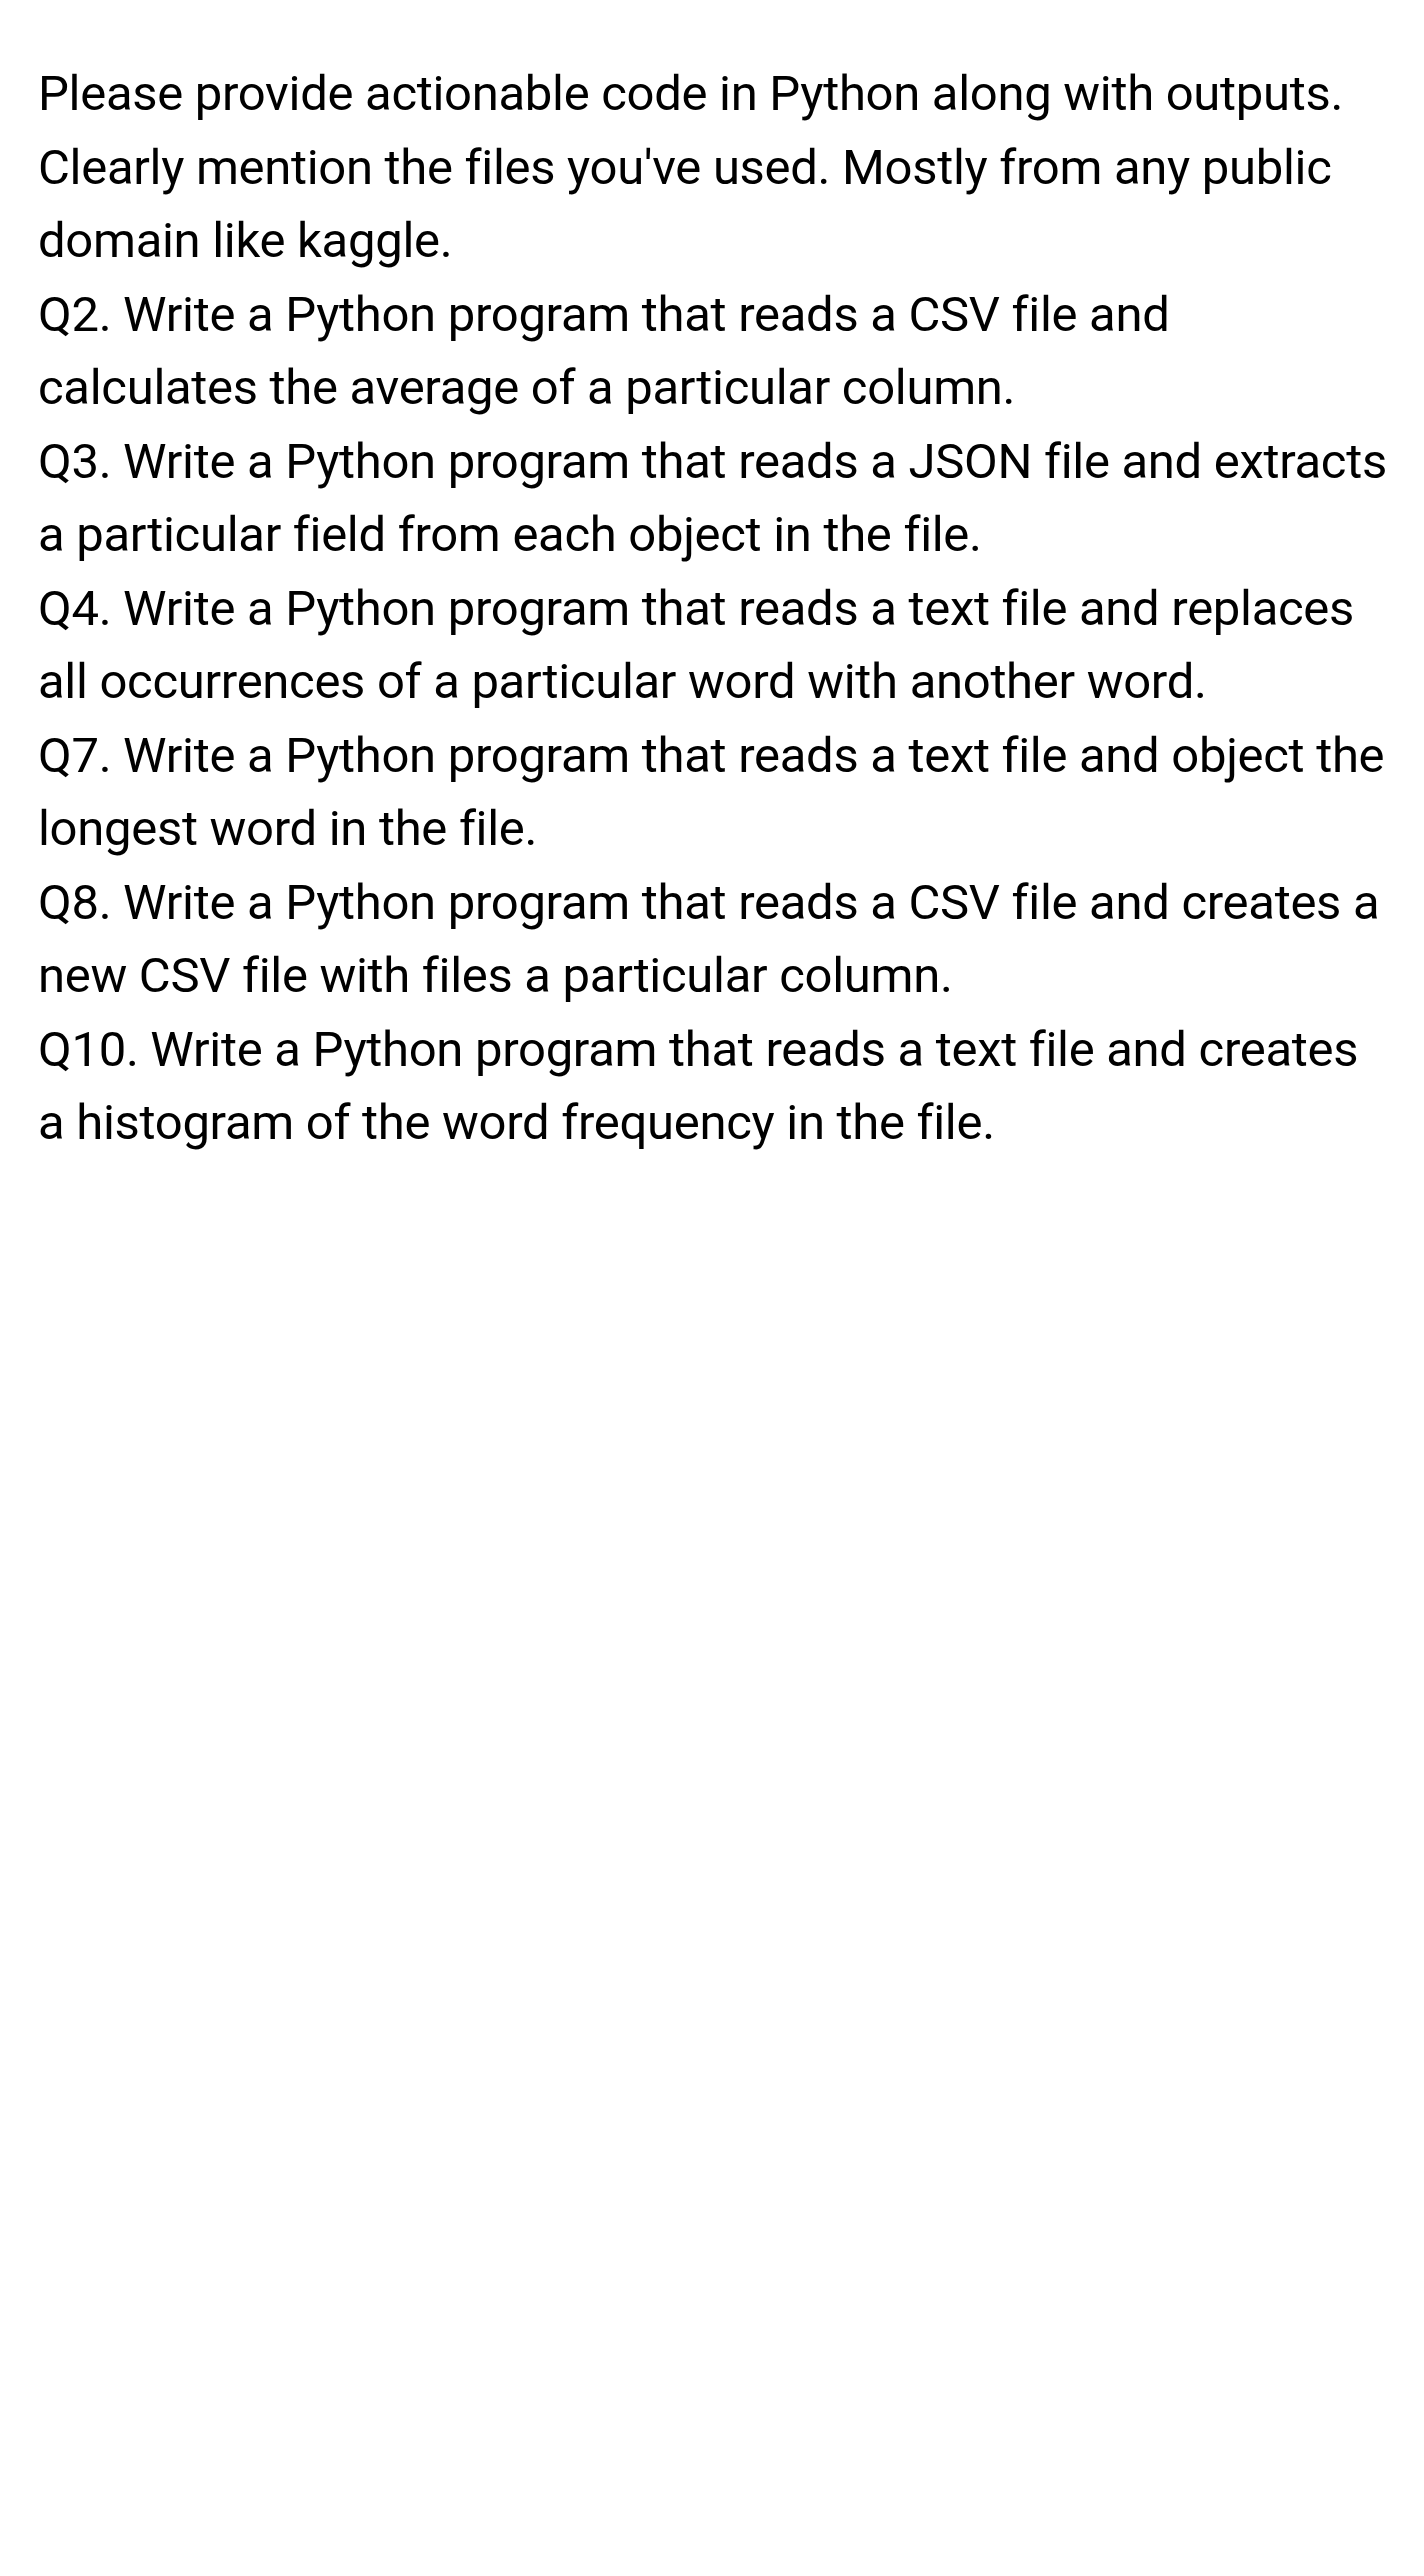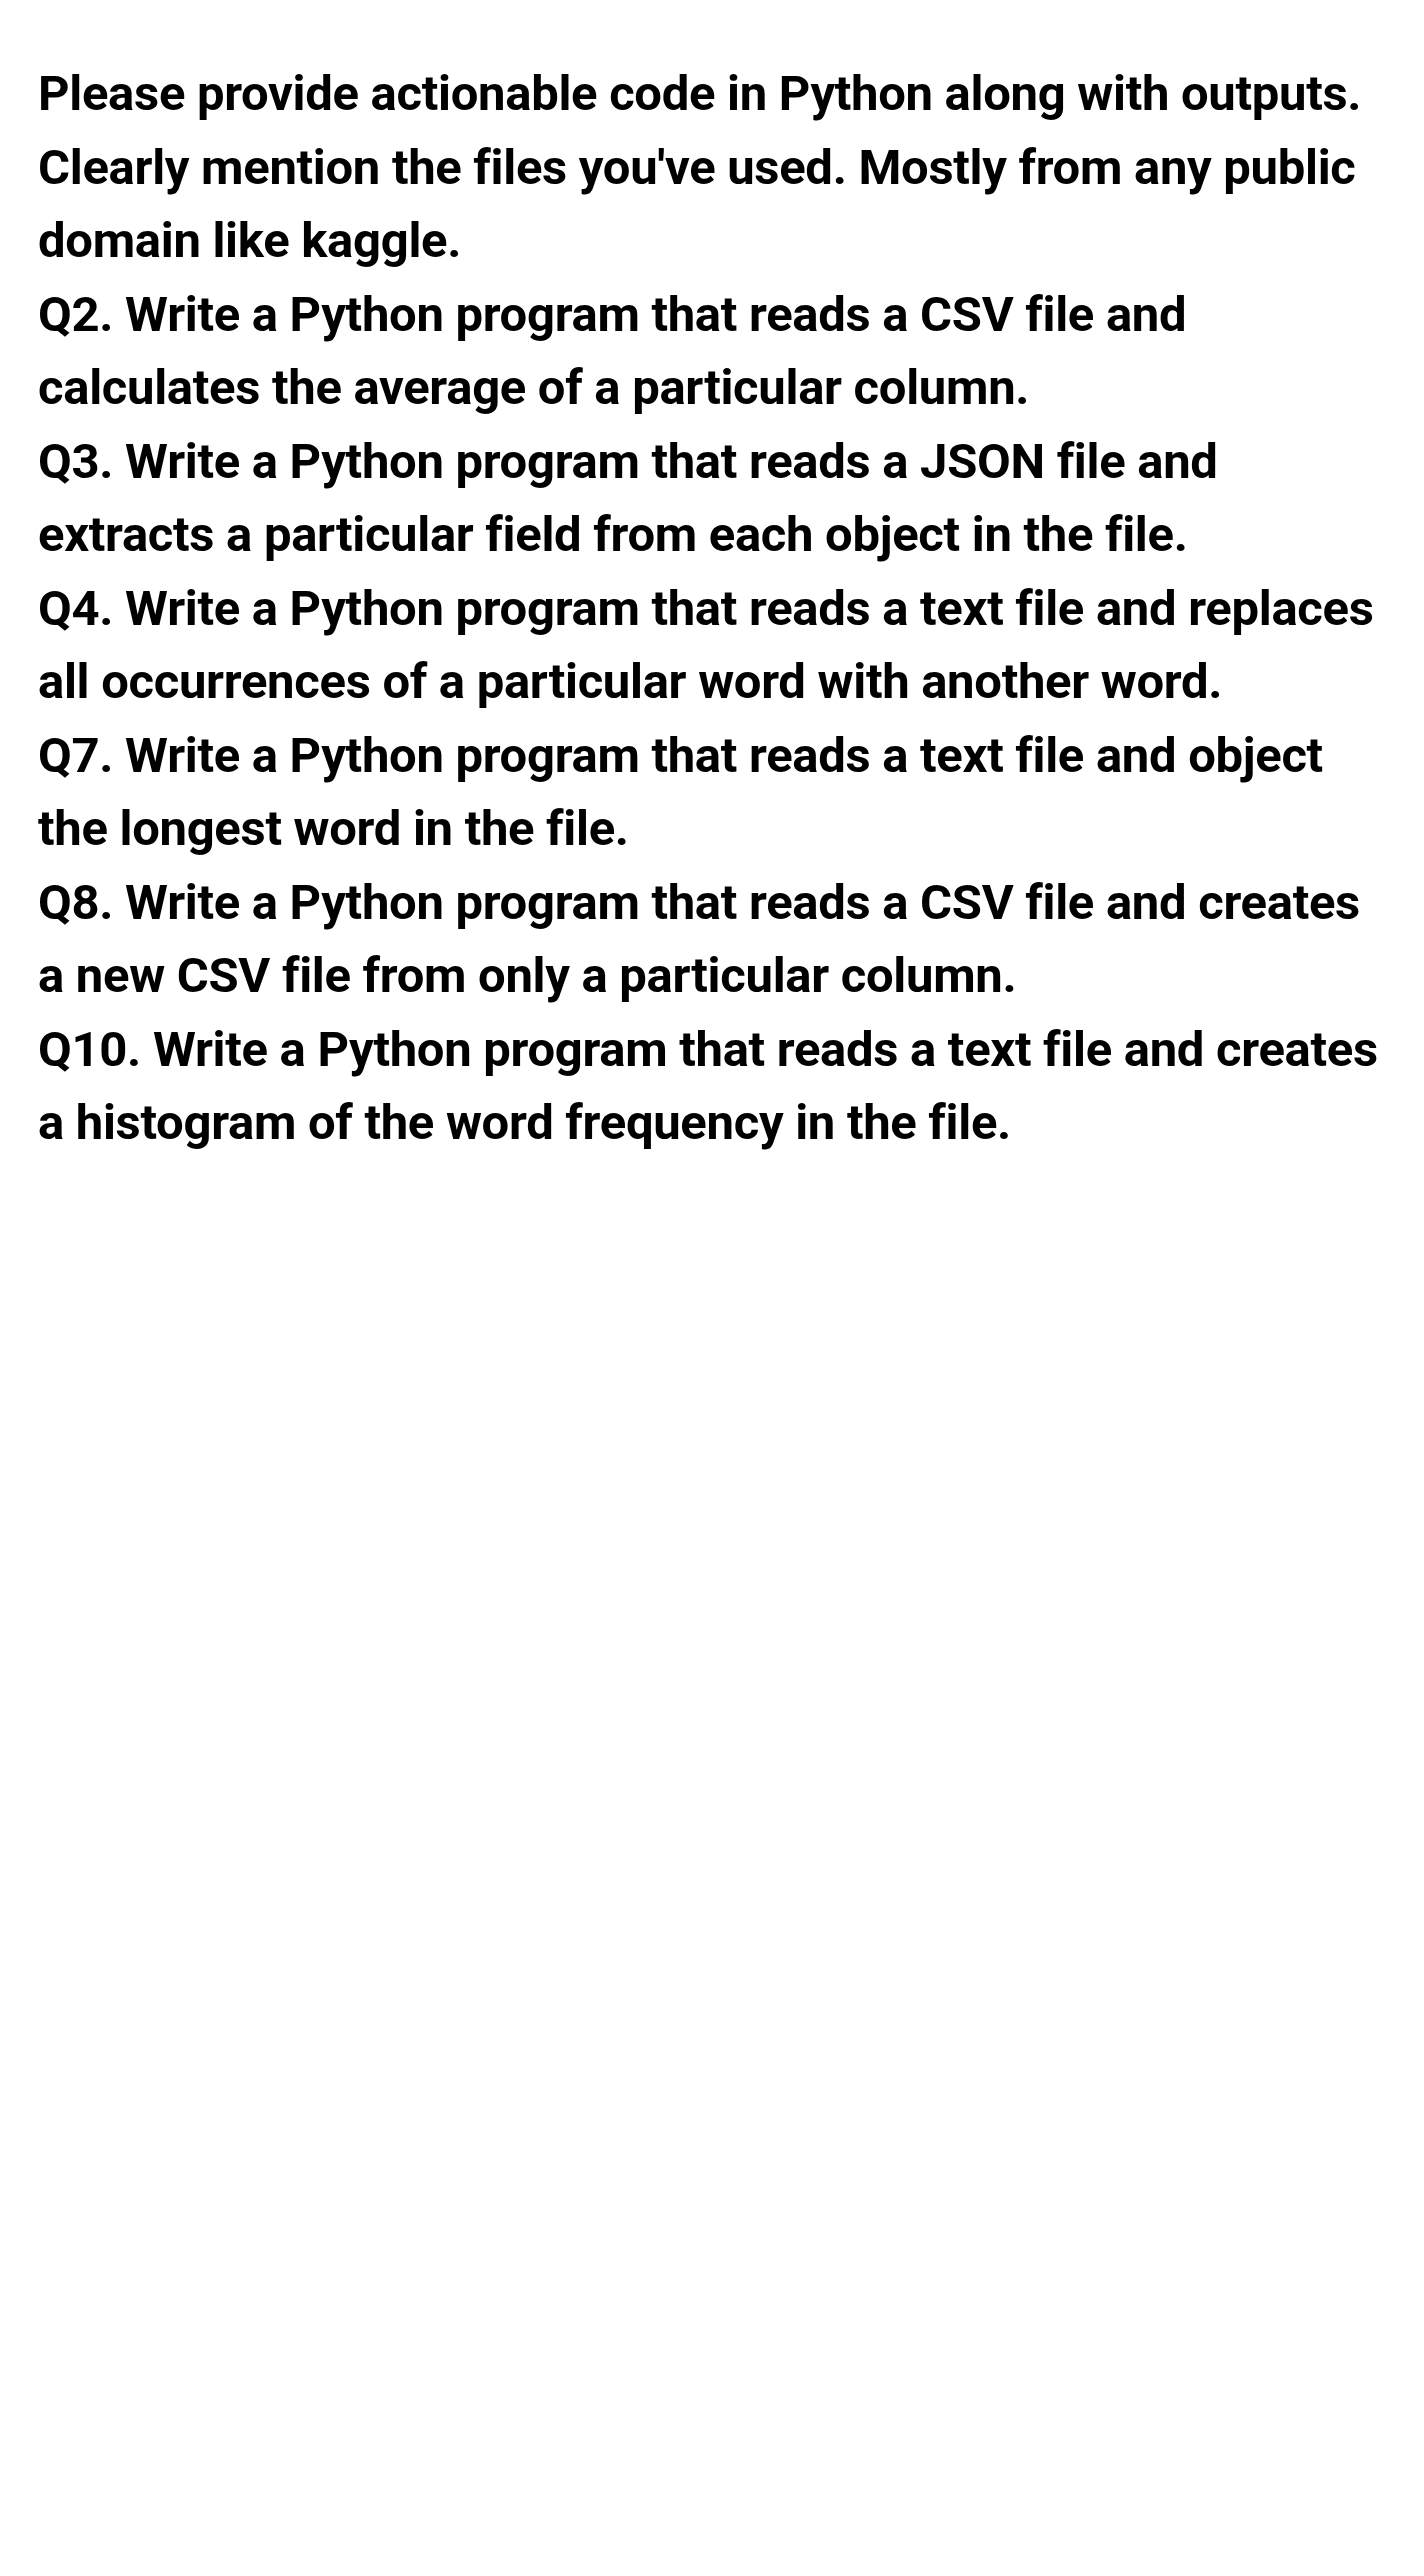--- a/index.html
+++ b/index.html
@@ -19,36 +19,35 @@
     
     .document-content {
       font-size: 49px;
       line-height: 1.5;
       font-weight: 400;
       letter-spacing: -0.3px;
     }
     
     .paragraph {
       display: block;
-      font-weight: bold;
     }
     
     .intro {
       margin-bottom: 0;
     }
     
     .question {
       margin-bottom: 0;
     }
   </style>
 </head>
 <body>
 
 <div class="document-content">
   <span class="paragraph intro">Please provide actionable code in Python along with outputs. Clearly mention the files you've used. Mostly from any public domain like kaggle.</span>
   <span class="paragraph question">Q2. Write a Python program that reads a CSV file and calculates the average of a particular column.</span>
   <span class="paragraph question">Q3. Write a Python program that reads a JSON file and extracts a particular field from each object in the file.</span>
   <span class="paragraph question">Q4. Write a Python program that reads a text file and replaces all occurrences of a particular word with another word.</span>
   <span class="paragraph question">Q7. Write a Python program that reads a text file and object the longest word in the file.</span>
-  <span class="paragraph question">Q8. Write a Python program that reads a CSV file and creates a new CSV file from only a particular column.</span>
+  <span class="paragraph question">Q8. Write a Python program that reads a CSV file and creates a new CSV file with files a particular column.</span>
   <span class="paragraph question">Q10. Write a Python program that reads a text file and creates a histogram of the word frequency in the file.</span>
 </div>
 
 
 </body></html>

